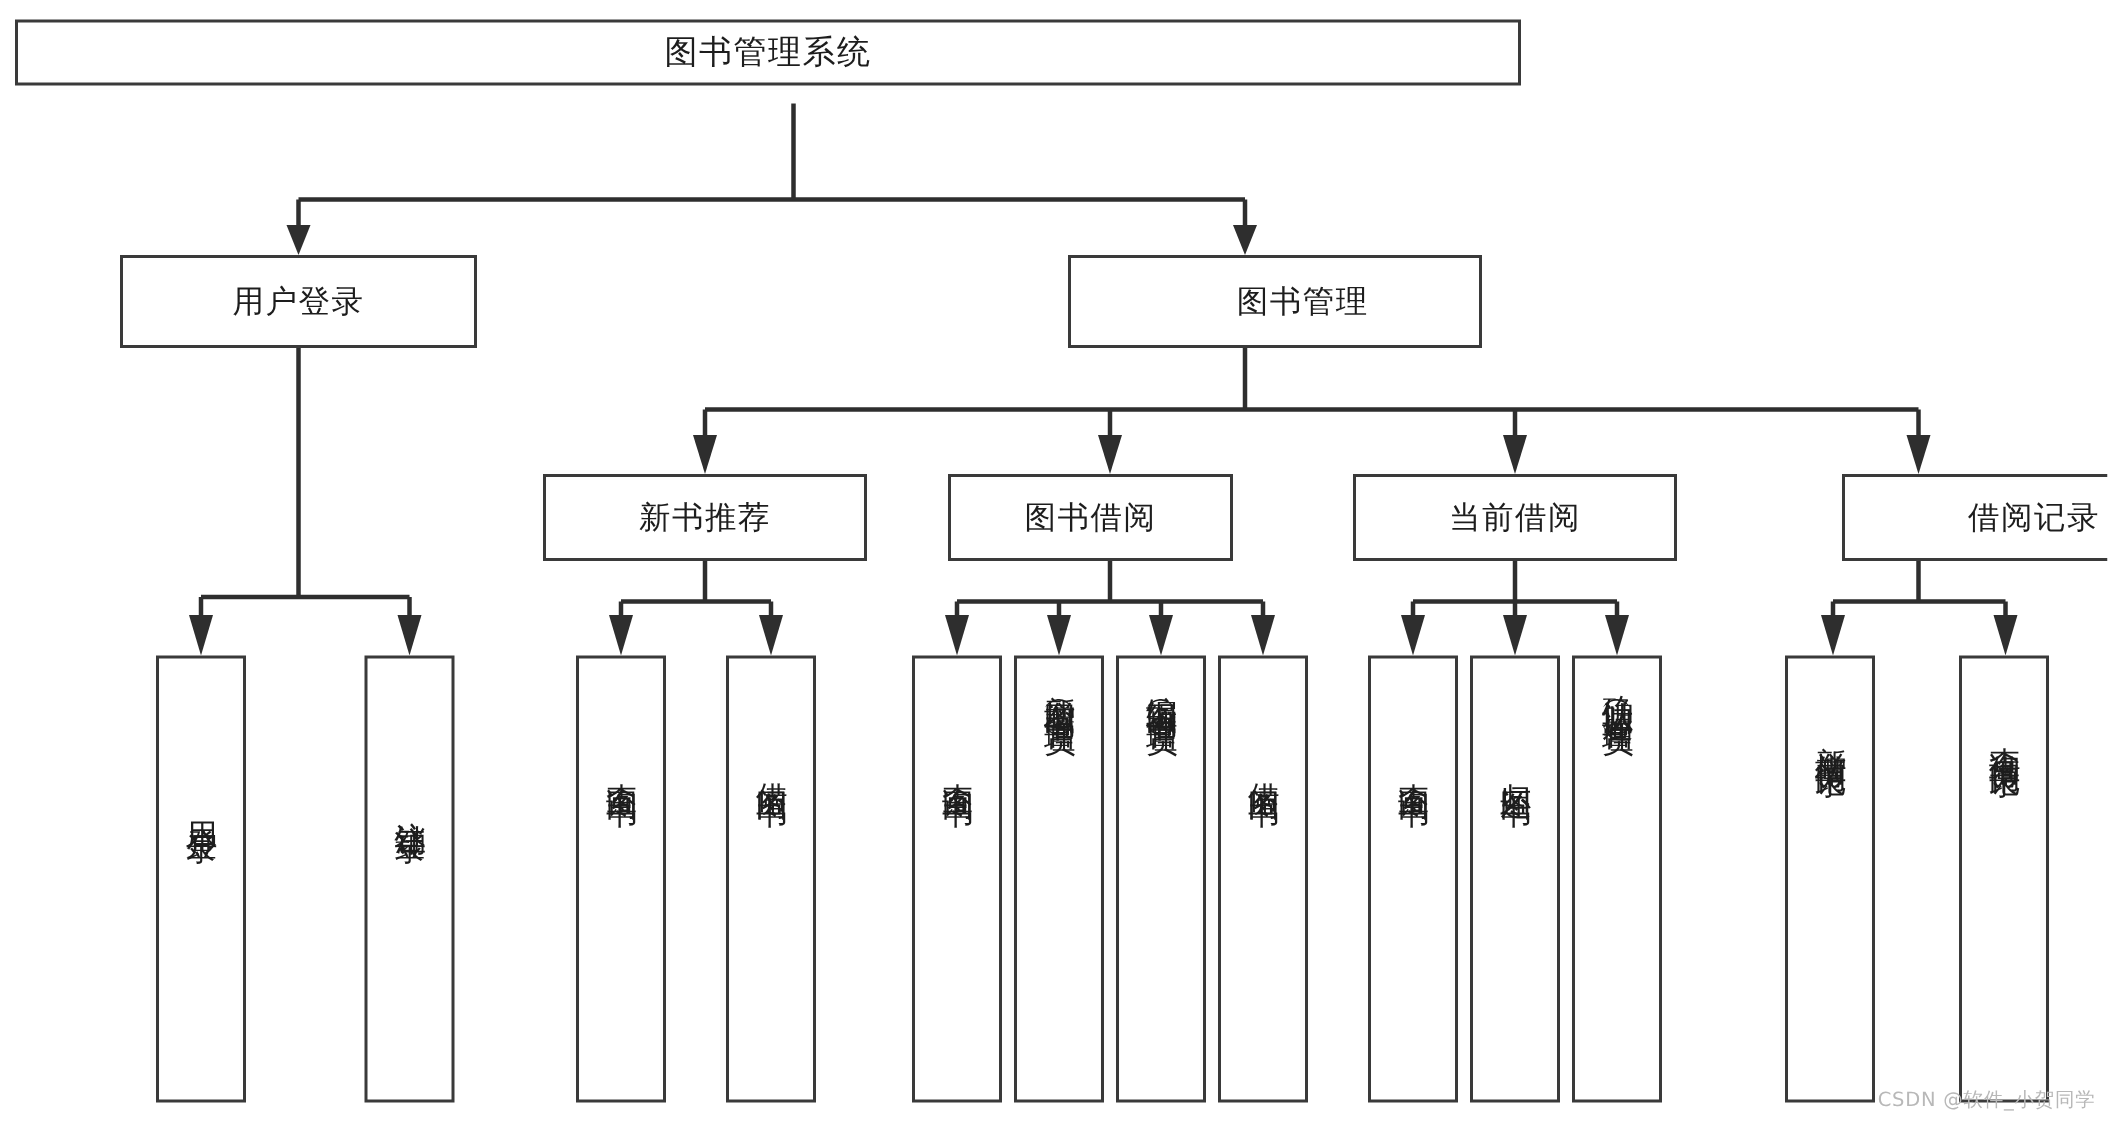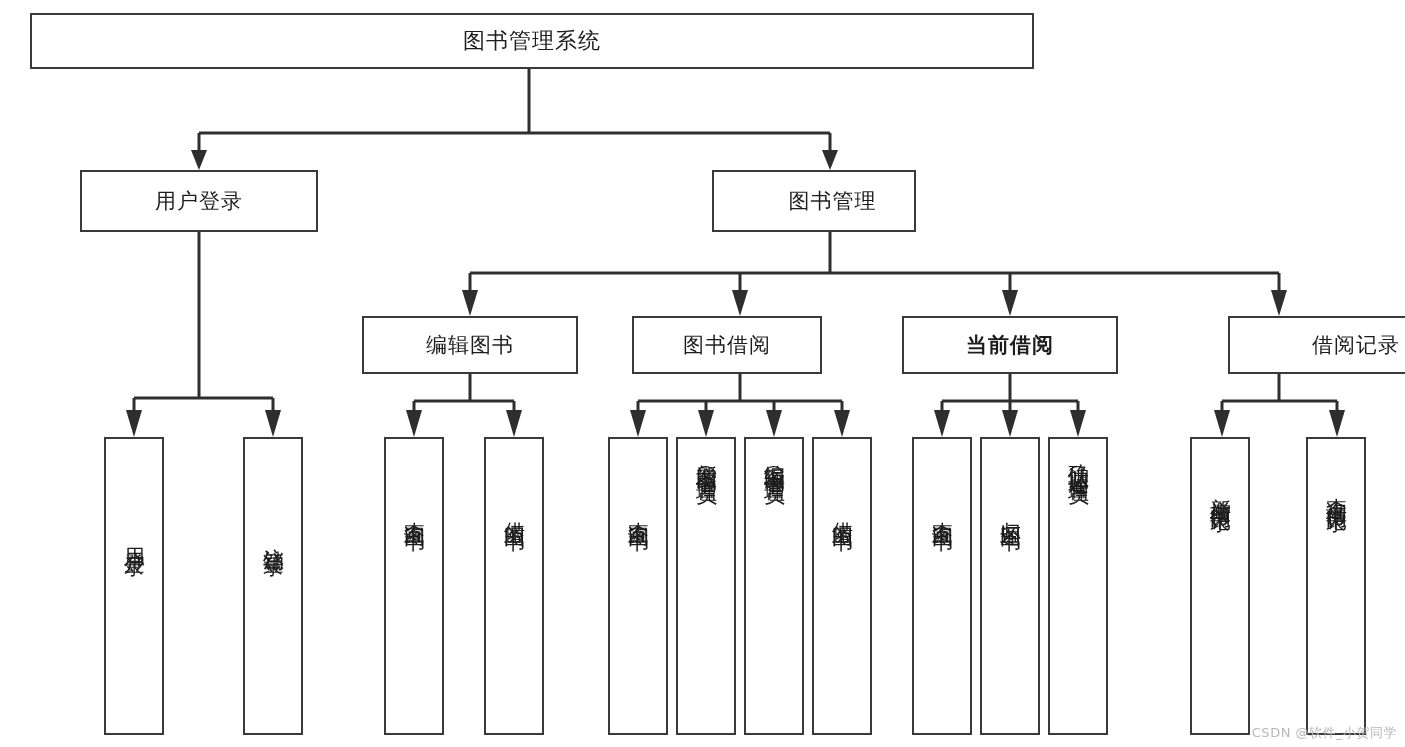--- a/index.html
+++ b/index.html
@@ -28,24 +28,24 @@
     color: #222222;
   }
   .node-label {
     display: block;
     text-align: center;
     letter-spacing: 1px;
     color: #1d1d1d;
   }
   
   .node.root {
-    left: 30px;
+    left: 10px;
     top: 13px;
     width: 1004px;
-    height: 56px;
+    height: 44px;
   }
   .node.root .node-label {
     font-size: 22px;
   }
   
   .node.l2 {
     height: 62px;
   }
   .node.l2 .node-label {
     font-size: 21px;
@@ -183,33 +183,33 @@
   </svg>
 
   <div class="node root">
     <span class="node-label">图书管理系统</span>
   </div>
 
   <div class="node l2" style="left:80px; top:170px; width:238px;">
     <span class="node-label">用户登录</span>
   </div>
 
-  <div class="node l2" style="left:712px; top:170px; width:204px;padding-left:37px;">
+  <div class="node l2" style="left:712px; top:170px; width:276px;padding-left:37px;">
     <span class="node-label">图书管理</span>
   </div>
 
   <div class="node l3" style="left:362px; top:316px; width:216px;">
-    <span class="node-label">编辑图书</span>
+    <span class="node-label">新书推荐</span>
   </div>
 
   <div class="node l3" style="left:632px; top:316px; width:190px;">
     <span class="node-label">图书借阅</span>
   </div>
 
-  <div class="node l3" style="left:902px; top:316px; width:216px;font-weight:bold;">
+  <div class="node l3" style="left:902px; top:316px; width:216px;">
     <span class="node-label">当前借阅</span>
   </div>
 
   <div class="node l3" style="left:1228px; top:316px; width:256px;">
     <span class="node-label">借阅记录</span>
   </div>
 
   <div class="node leaf leaf-low" style="left:104px;">
     <span class="node-label">用户登录</span>
   </div>

